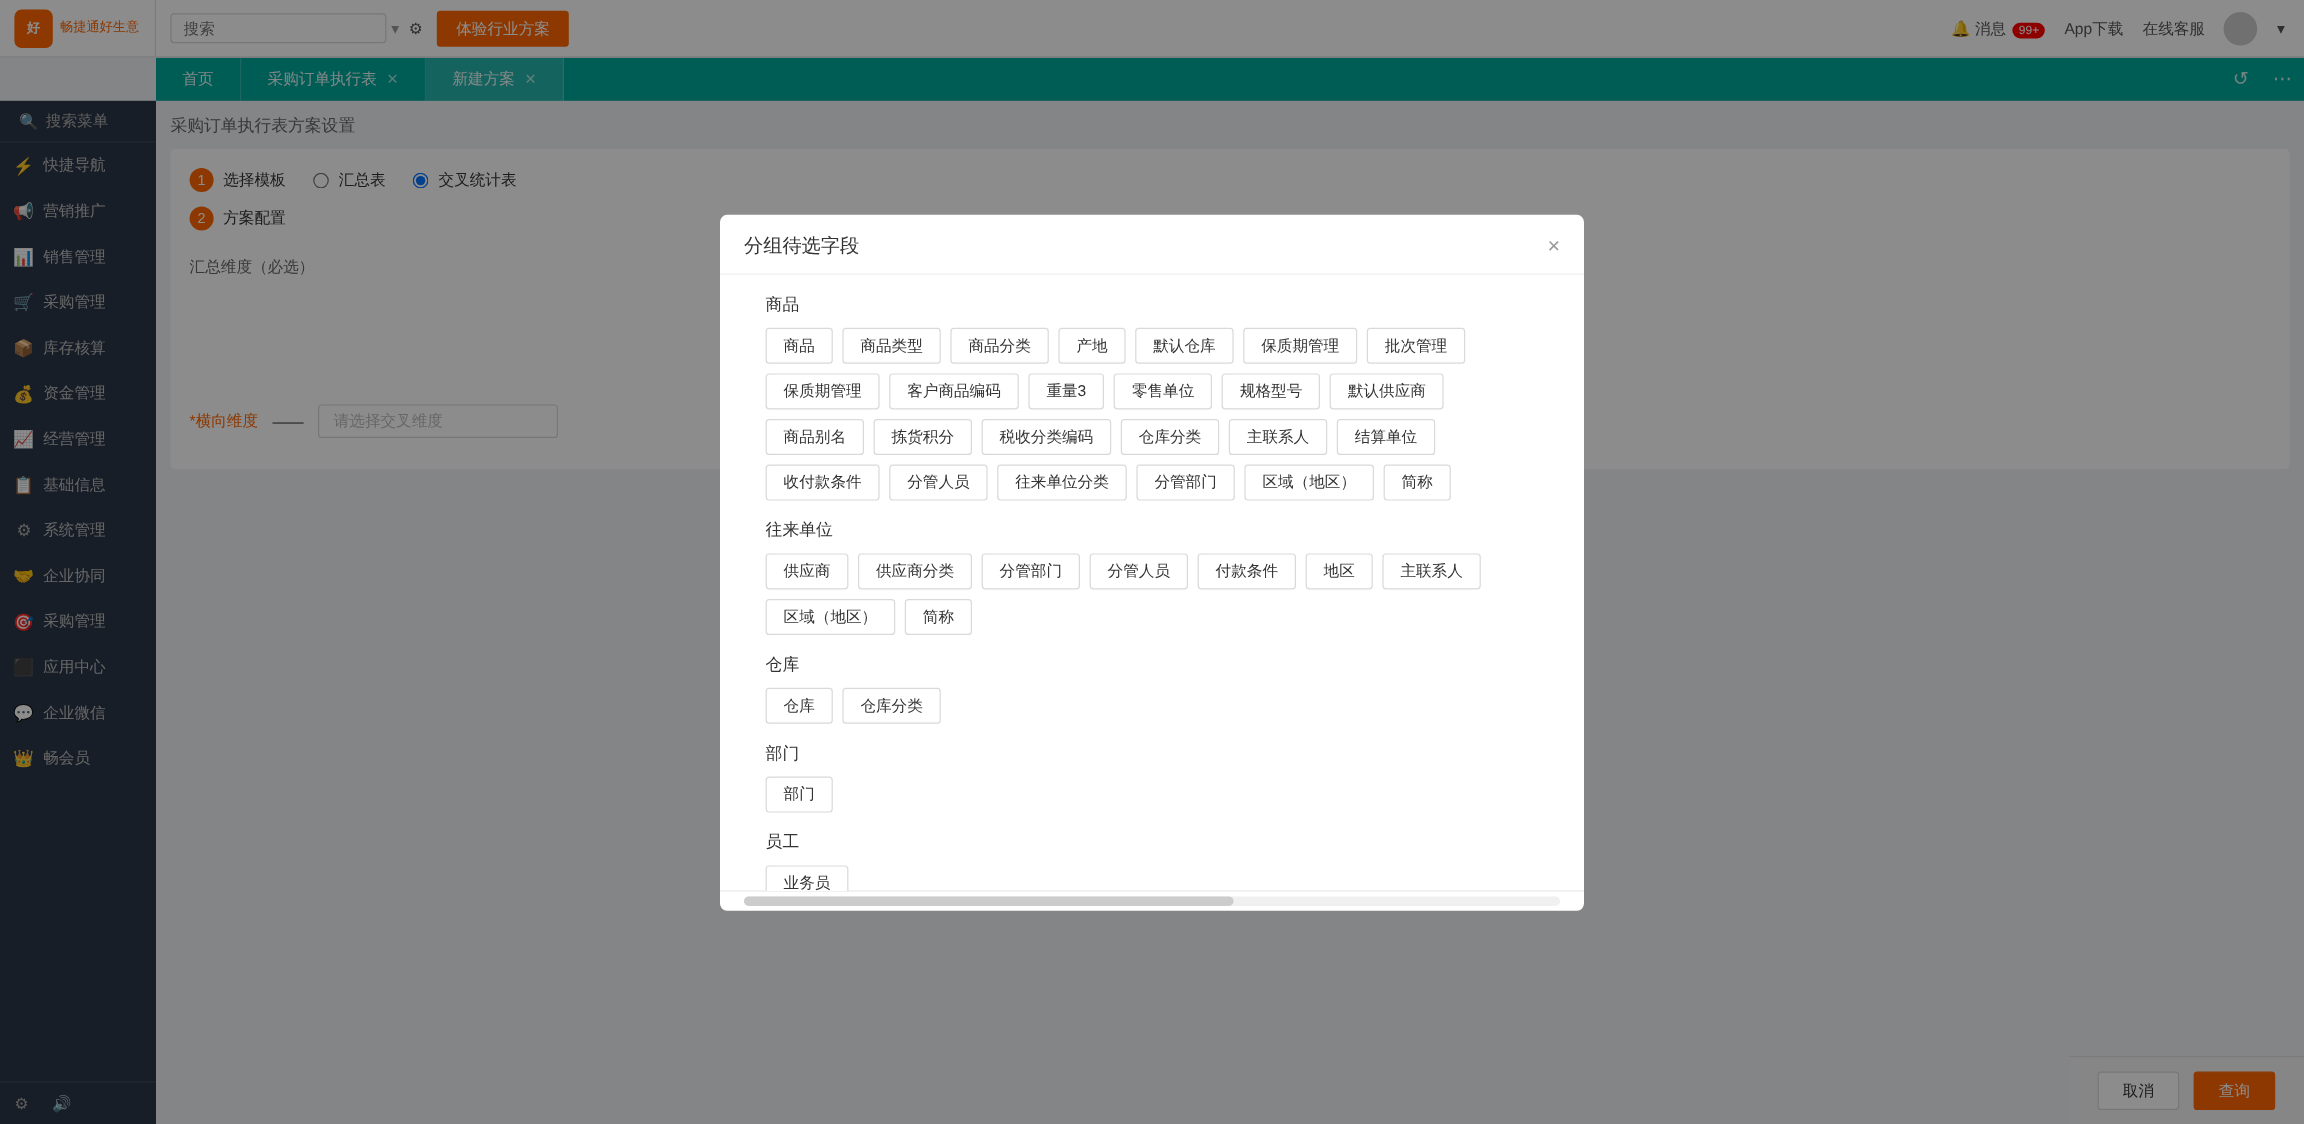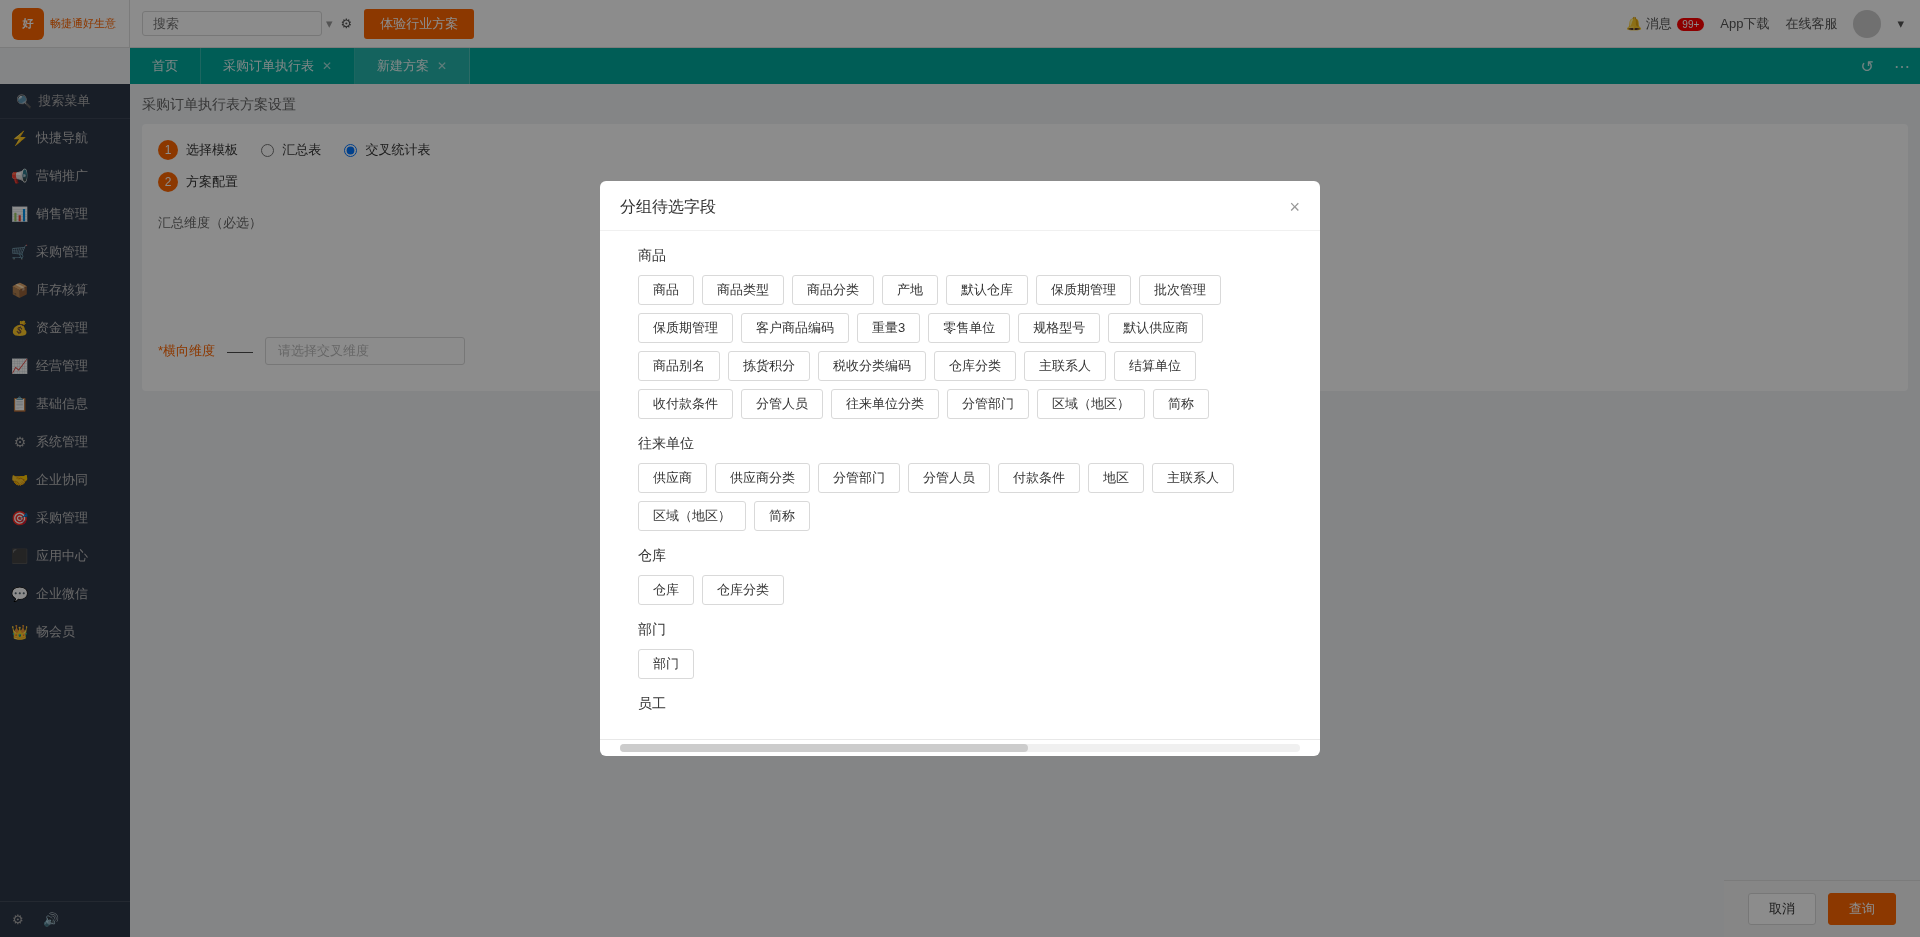--- a/index.html
+++ b/index.html
@@ -270,20 +270,23 @@
         <div class="section-title">仓库</div>
         <div class="tag-list">
           <div class="tag">仓库</div>
           <div class="tag">仓库分类</div>
         </div>
         <div class="section-title">部门</div>
         <div class="tag-list">
           <div class="tag">部门</div>
         </div>
         <div class="section-title">员工</div>
+        <div class="tag-list">
+          <div class="tag">业务员</div>
+        </div>
       </div>
     <div class="modal-hscroll">
       <div class="hscroll-bar">
         <div class="hscroll-thumb"></div>
       </div>
     </div>
   </div>
 </div>
 
 <div class="app-footer">

